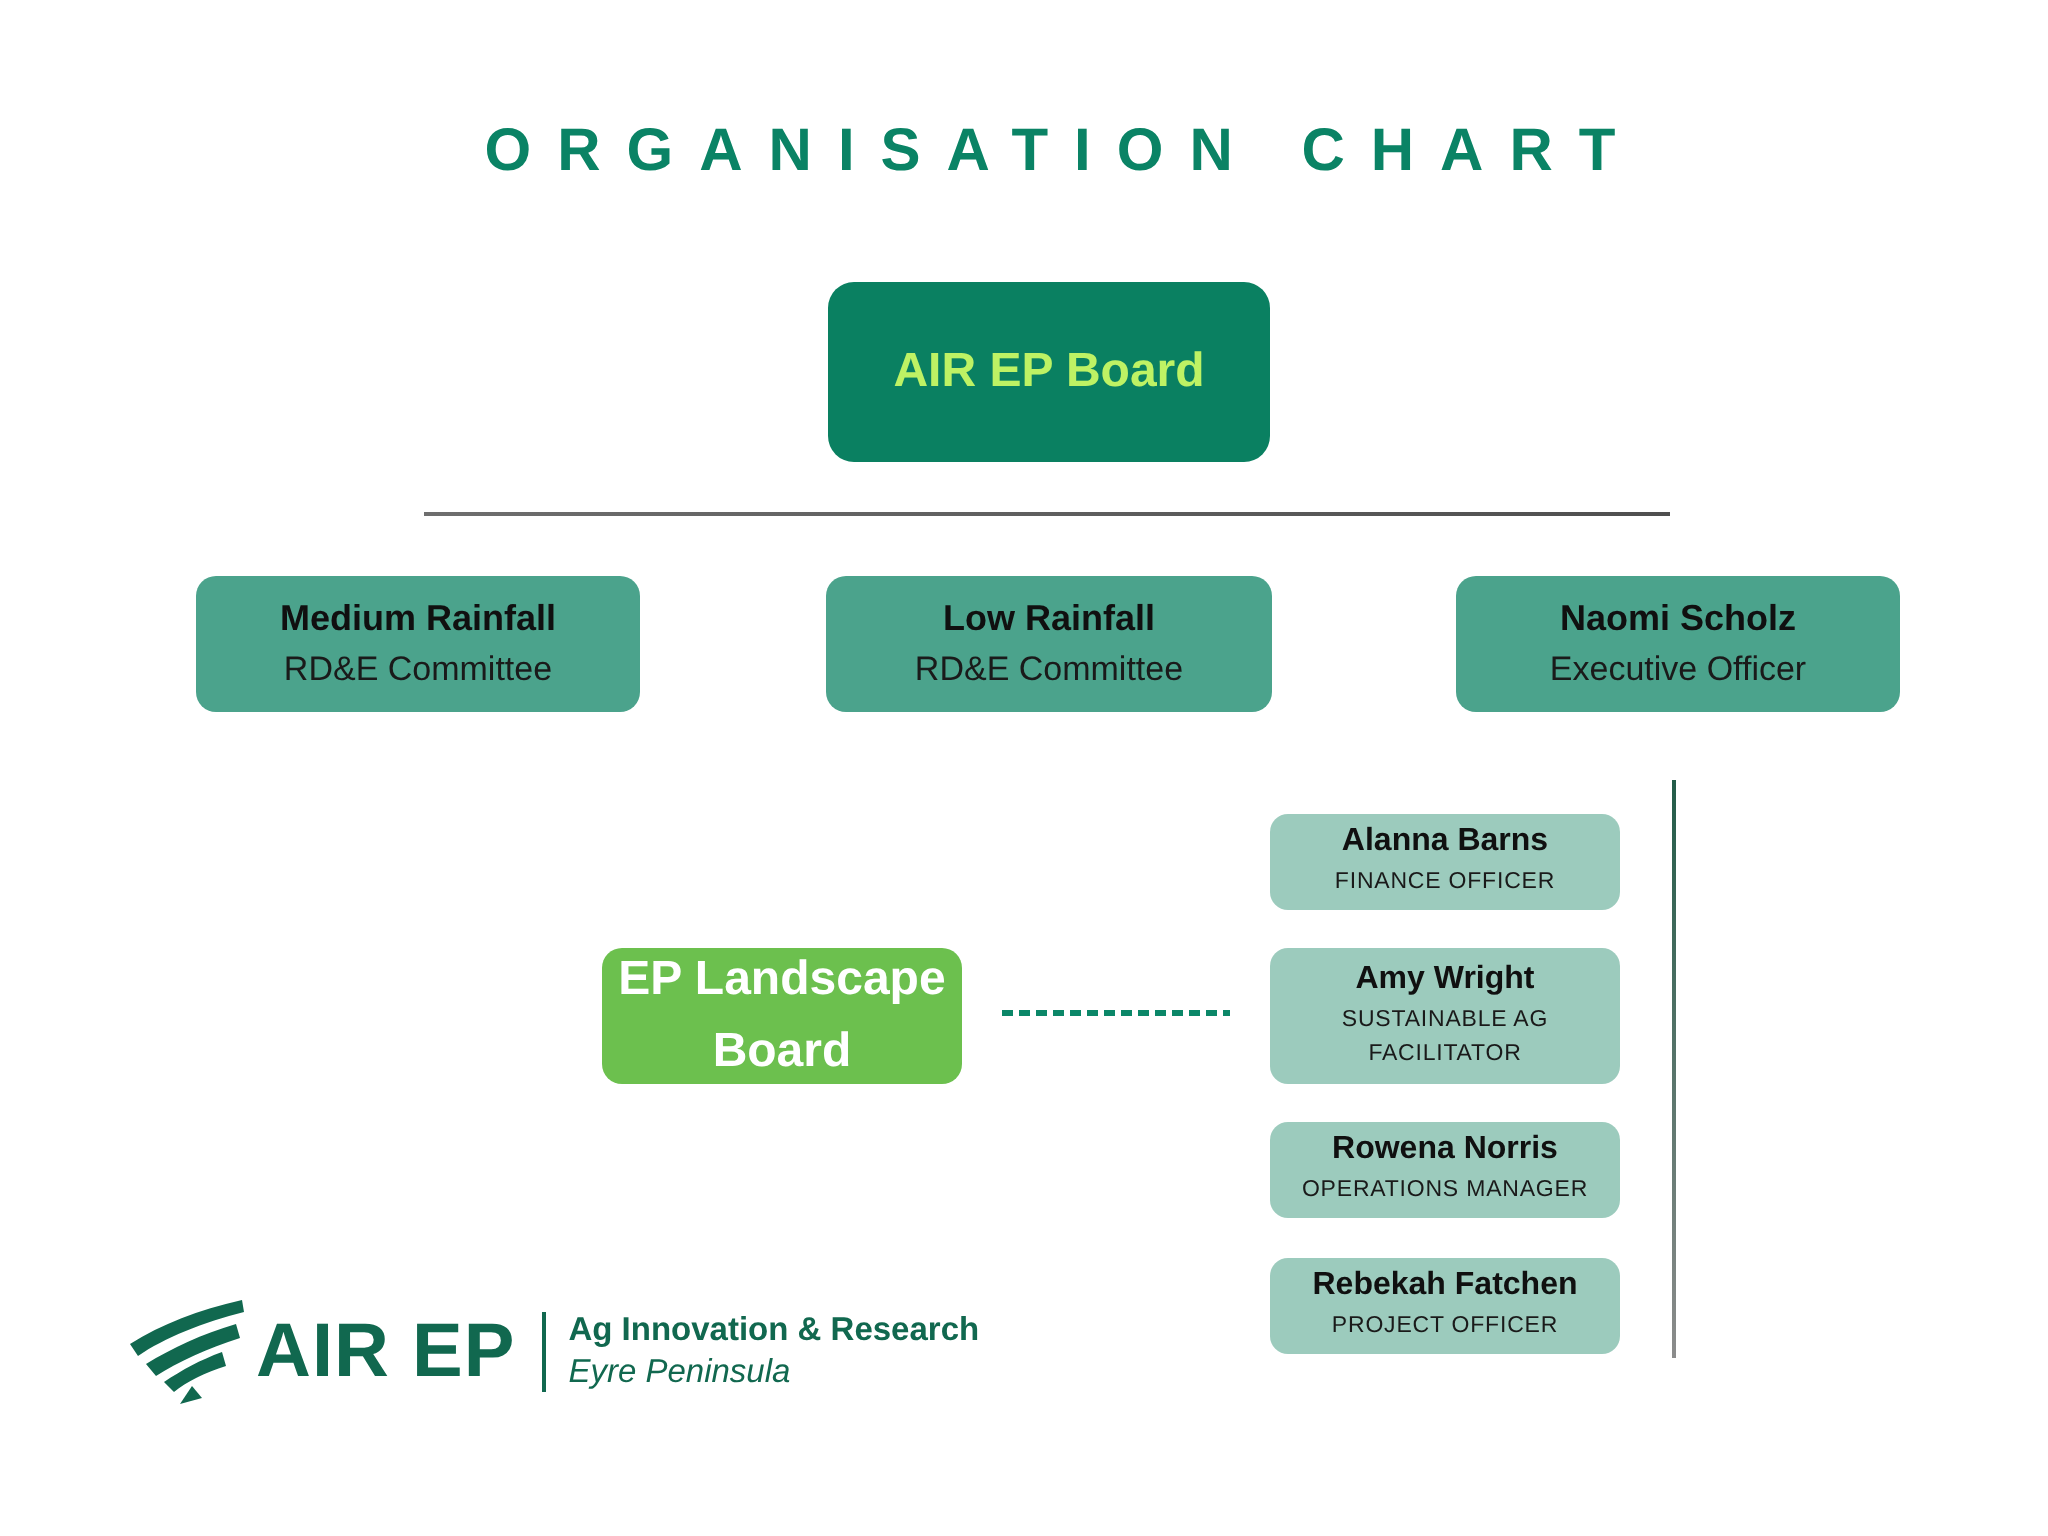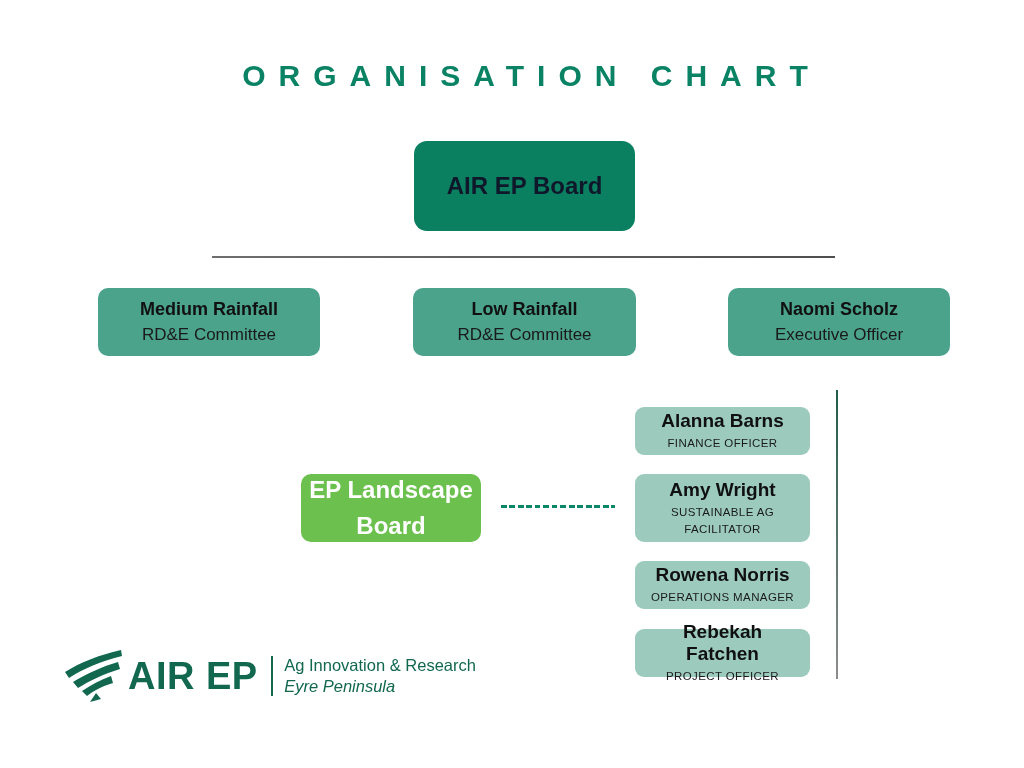--- a/index.html
+++ b/index.html
@@ -18,21 +18,21 @@
     padding-left: 39px;
   }
 
   
   .board-box {
     position: absolute; left: 414px; top: 141px; width: 221px; height: 90px;
     background: var(--board-bg, #0A8061);
     border-radius: 13px;
     display: flex; align-items: center; justify-content: center;
   }
-  .board-box .label { color: #0f172a; font-size: 24px; font-weight: bold; }
+  .board-box .label { color: #bef264; font-size: 24px; font-weight: bold; }
 
   
   .h-line {
     position: absolute; left: 212px; top: 256px; width: 623px; height: 1.5px;
     background: linear-gradient(90deg, #6e6e6e, #4f4f4f);
   }
   .v-line {
     position: absolute; left: 836px; top: 390px; width: 1.5px; height: 289px;
     background: linear-gradient(180deg, #235c49, #8c8c8c);
   }
@@ -62,21 +62,21 @@
     position: absolute; left: 635px; width: 175px;
     background: var(--staff-bg, #9CCBBD);
     border-radius: 9px;
     display: flex; flex-direction: column; align-items: center; justify-content: center;
     gap: 3px; text-align: center; padding: 4px 14px;
   }
   .staff-box.pos-0 { top: 407px; height: 48px; }
   .staff-box.pos-1 { top: 474px; height: 68px; }
   .staff-box.pos-2 { top: 561px; height: 48px; }
   .staff-box.pos-3 { top: 629px; height: 48px; }
-  .staff-box .name { font-size: 19px; font-weight: bold; color: #101010; text-align: center; }
+  .staff-box .name { font-size: 16px; font-weight: bold; color: #101010; text-align: center; }
   .staff-box .role { font-size: 11.5px; letter-spacing: 0.4px; color: #1a1a1a; line-height: 1.45; }
 
   
   .landscape-box {
     position: absolute; left: 301px; top: 474px; width: 180px; height: 68px;
     background: var(--landscape-bg, #6CC04E);
     border-radius: 10px;
     display: flex; align-items: center; justify-content: center; text-align: center;
   }
   .landscape-box .label {
@@ -94,21 +94,21 @@
   .logo-wordmark {
     color: var(--logo-green, #11684F);
     font-size: 38px; font-weight: bold; letter-spacing: 0.5px;
     line-height: 1;
   }
   .logo-sep {
     width: 2.5px; height: 40px; background: var(--logo-green, #11684F);
     margin: 0 11px 0 13px;
   }
   .logo-tagline { color: var(--logo-green, #11684F); }
-  .logo-tagline .tag-1 { font-size: 16.5px; font-weight: normal; line-height: 1.25; }
+  .logo-tagline .tag-1 { font-size: 16.5px; font-weight: bold; line-height: 1.25; }
   .logo-tagline .tag-2 { font-size: 16.5px; line-height: 1.25; font-style: italic; }
 </style>
 </head>
 <body>
 
 <div class="canvas">
 
   <div class="chart-title">ORGANISATION CHART</div>
 
   <div class="board-box">

